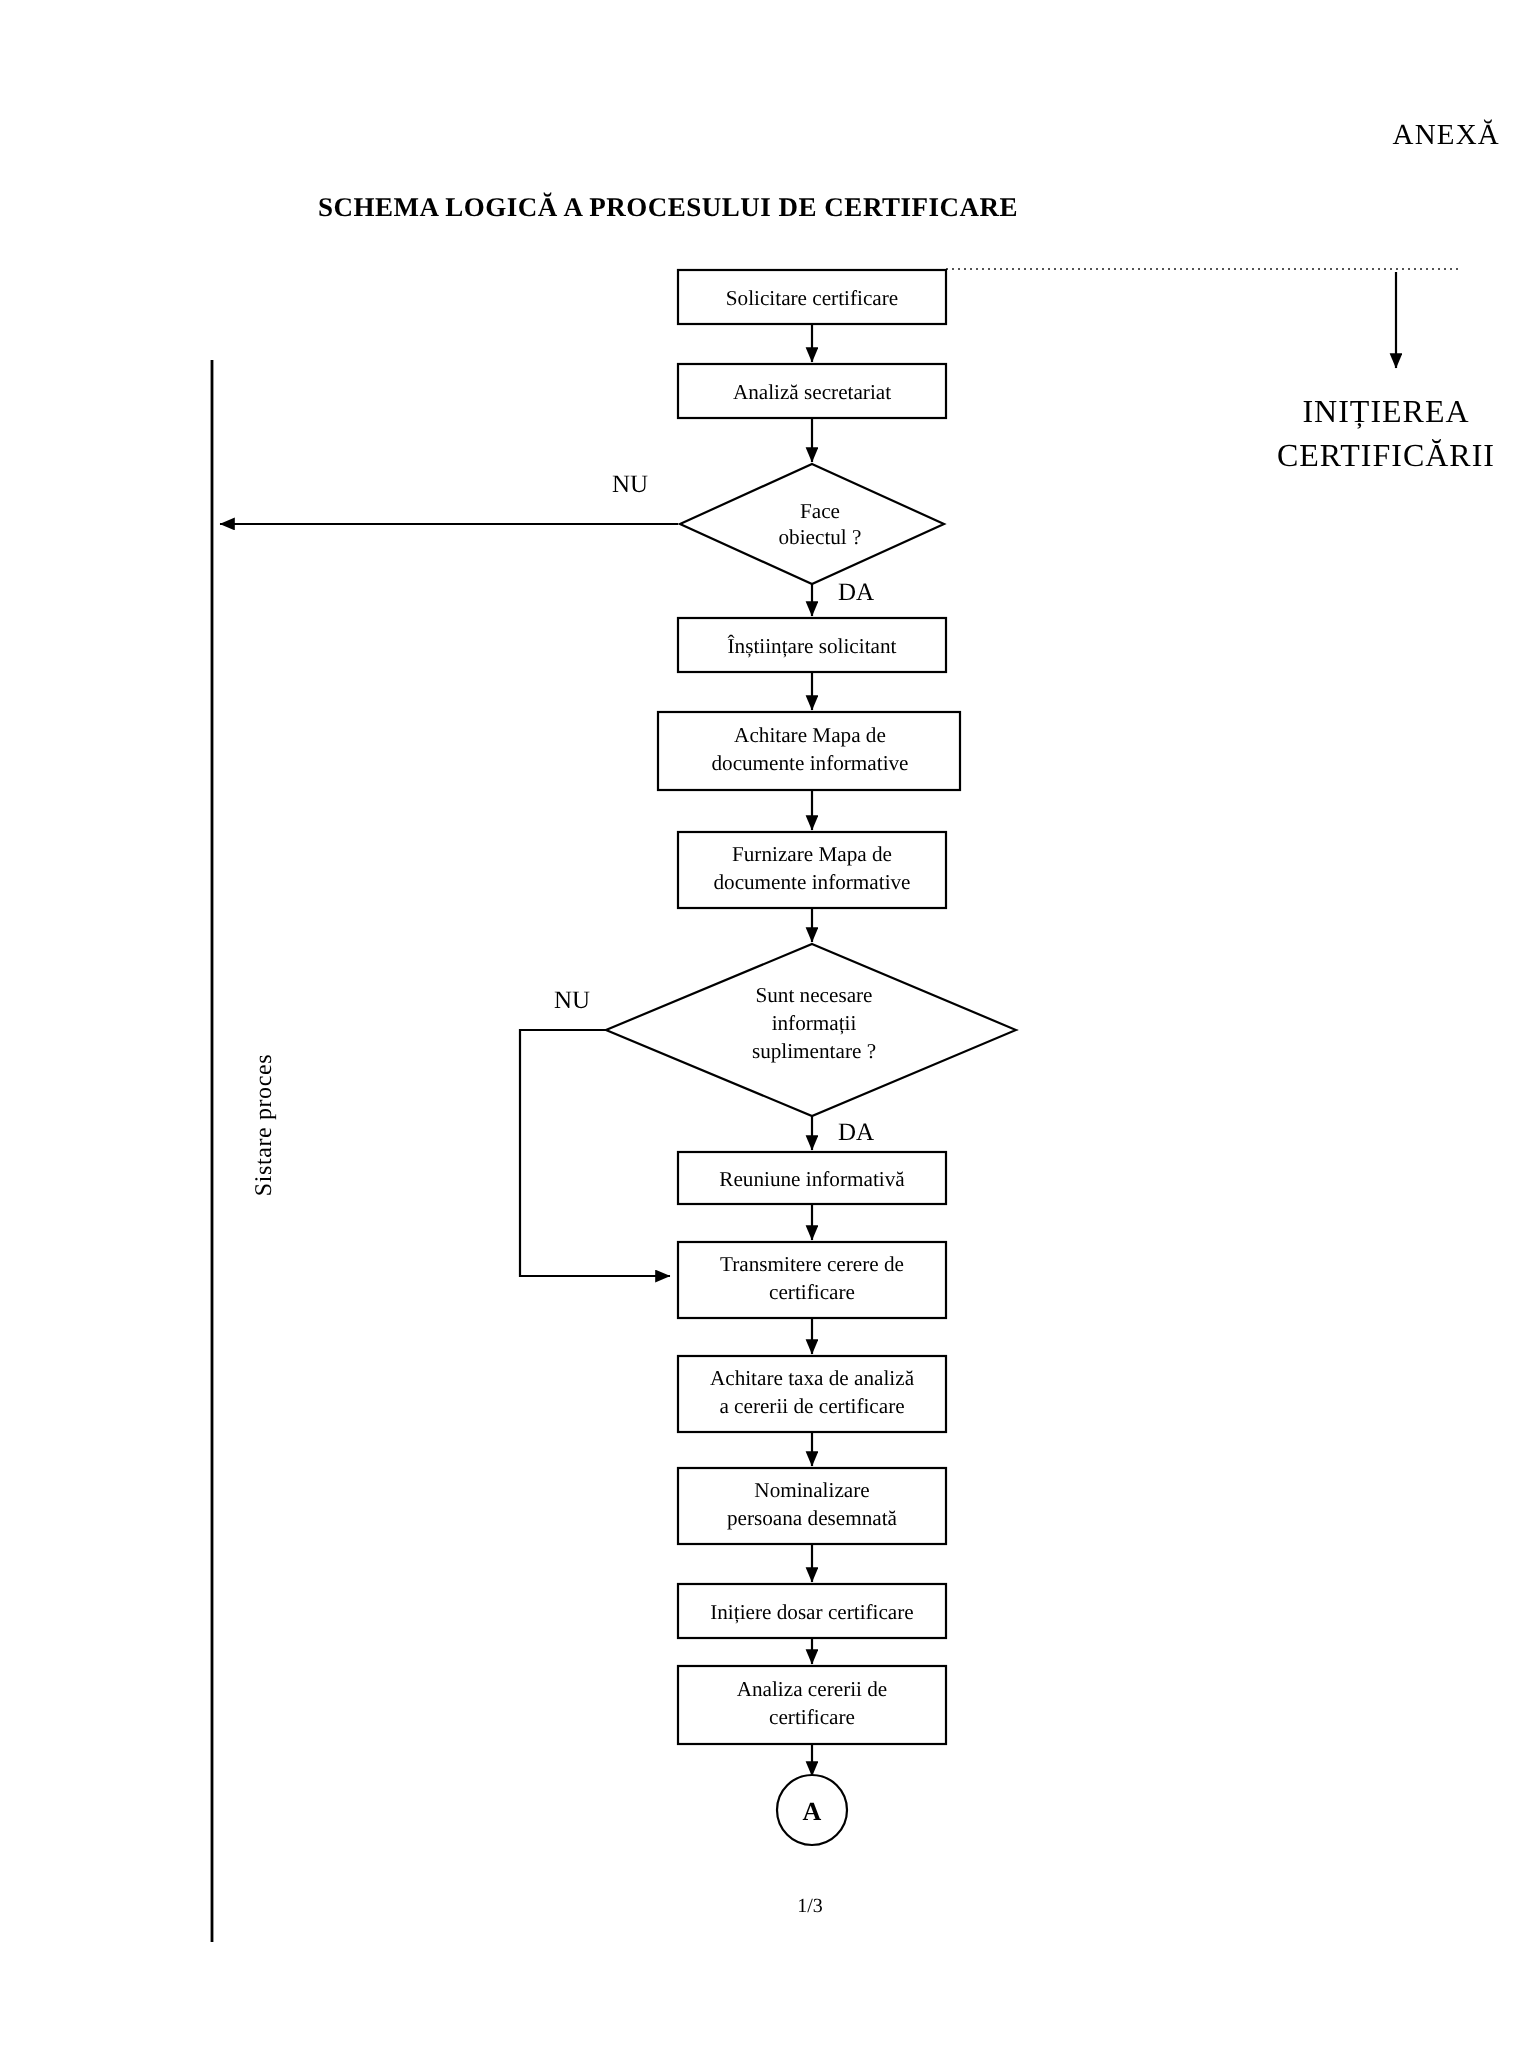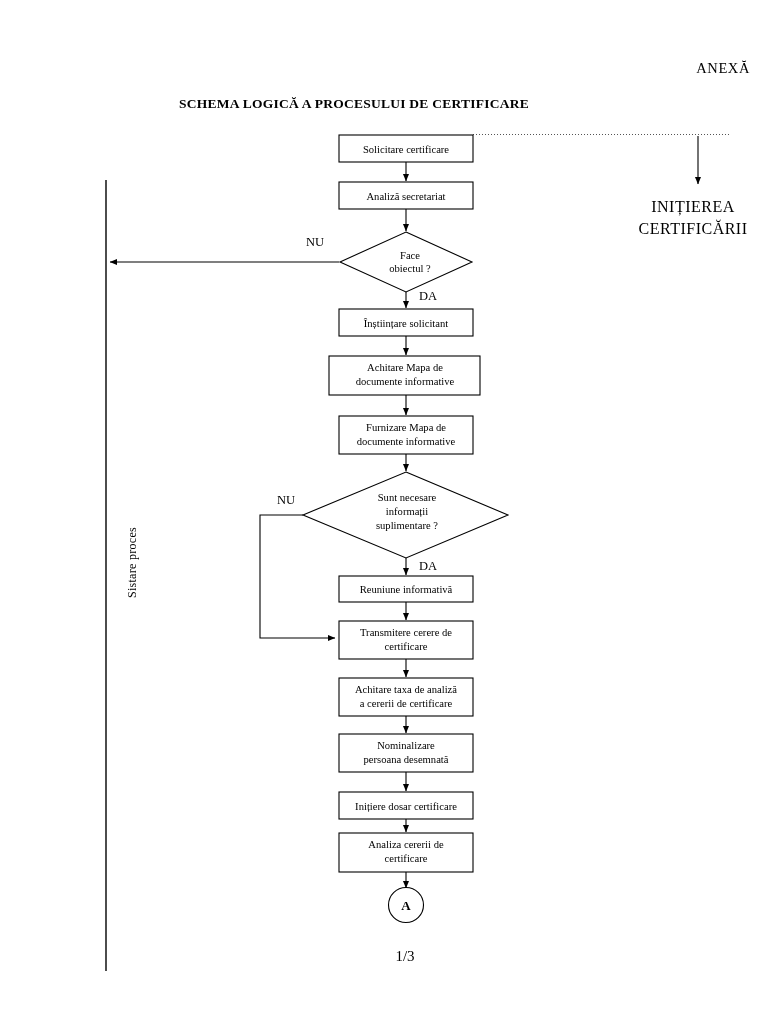--- a/index.html
+++ b/index.html
@@ -34,21 +34,20 @@
   .doc-title {
     position: absolute;
     left: 0px;
     top: 96px;
     width: 668px;
     text-align: center;
     font-size: 13.5px;
     font-weight: bold;
     letter-spacing: 0.25px;
     box-sizing: border-box;
-    margin-left: 20px;
   }
   .phase-label {
     position: absolute;
     left: 620px;
     top: 196px;
     width: 146px;
     text-align: center;
     font-size: 16px;
     line-height: 1.35;
     letter-spacing: 0.5px;
@@ -64,21 +63,21 @@
     transform-origin: 50% 50%;
     letter-spacing: 0.3px;
     white-space: nowrap;
   }
   .page-num {
     position: absolute;
     left: 340px;
     top: 948px;
     width: 130px;
     text-align: center;
-    font-size: 15px;
+    font-size: 10px;
   }
   svg#flow {
     position: absolute;
     left: 0;
     top: 0;
     width: 768px;
     height: 1024px;
   }
   svg#flow .shape {
     fill: #ffffff;

